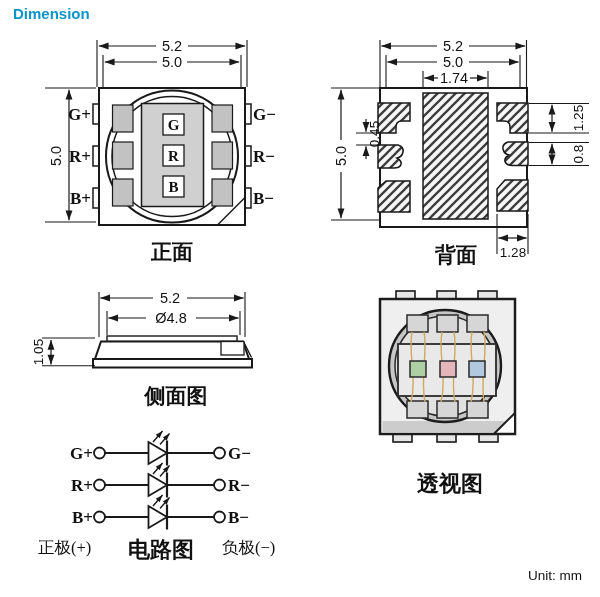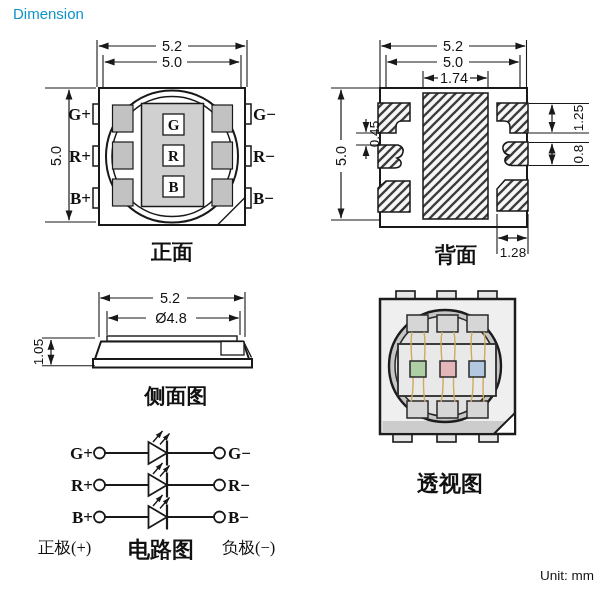--- a/index.html
+++ b/index.html
@@ -1,19 +1,19 @@
 <!DOCTYPE html>
 <html><head>
 <meta charset="utf-8">
 <style>
   html,body{margin:0;padding:0;background:#fff;}
   #stage{position:relative;width:600px;height:597px;background:#fff;overflow:hidden;
          font-family:"Liberation Sans",sans-serif;}
-  #title{position:absolute;left:13px;top:5px;font-size:15px;font-weight:normal;color:#0d94c9;}
-  #unit{position:absolute;left:540px;top:568px;font-size:13.5px;color:#111;}
+  #title{position:absolute;left:13px;top:5px;font-size:15px;font-weight:bold;color:#0d94c9;}
+  #unit{position:absolute;left:528px;top:568px;font-size:13.5px;color:#111;}
   svg{position:absolute;left:0;top:0;}
   
   .ext{stroke:#191919;stroke-width:1.1;fill:none}
   .dln{stroke:#191919;stroke-width:1.2;fill:none}
   .out{stroke:#191919;stroke-width:2;fill:#fff}
   .o15{stroke:#191919;stroke-width:1.5;fill:#fff}
   .o13{stroke:#191919;stroke-width:1.3;fill:#fff}
   .thin{stroke:#191919;stroke-width:1.4;fill:none}
   .wire18{stroke:#191919;stroke-width:1.8;fill:none}
   .hatched{fill:url(#hatch);stroke:#191919;stroke-width:1.5}

